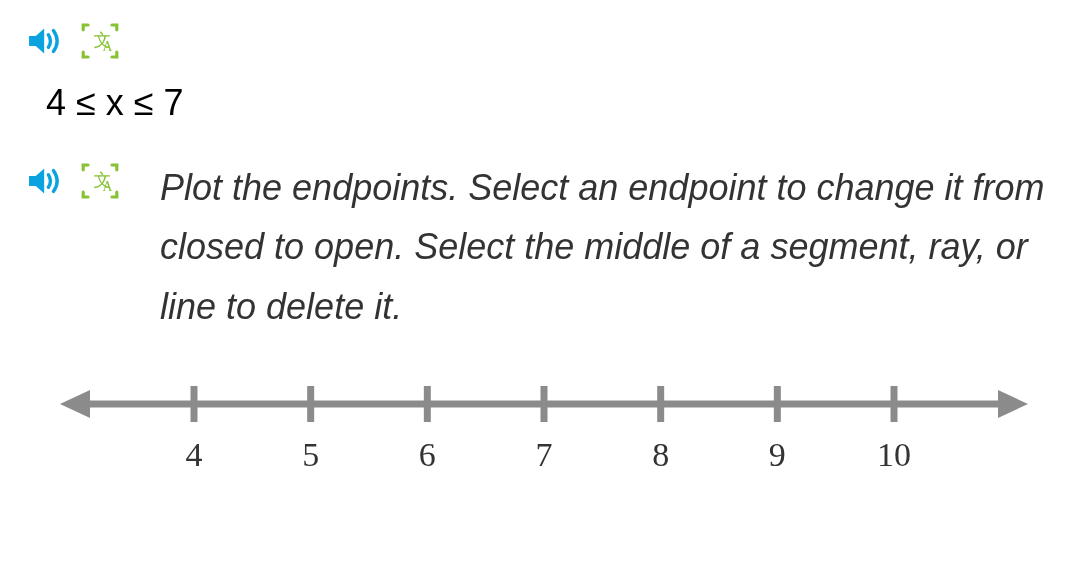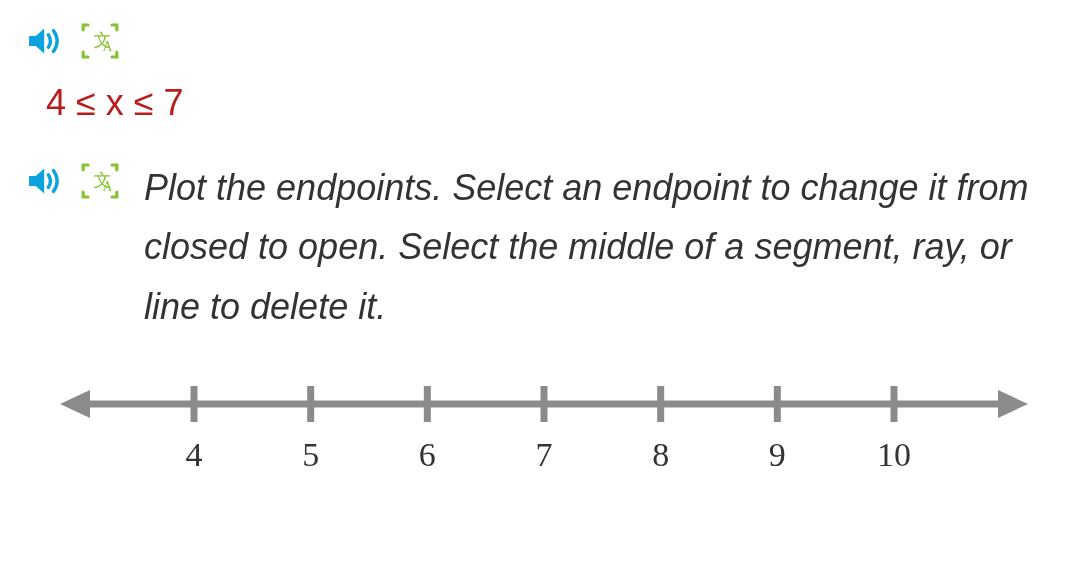--- a/index.html
+++ b/index.html
@@ -39,33 +39,33 @@
       cursor: pointer;
     }
     .q-text {
       font-size: 36px;
       line-height: 1.55;
       color: #333;
     }
     .inequality {
       font-size: 36px;
       margin: 16px 0 34px 22px;
-      color: #b91c1c;
+      color: #000000;
     }
     .instr-block {
       margin-bottom: 28px;
     }
     .instr-text {
       font-size: 36px;
       line-height: 1.65;
       font-style: italic;
       color: #333;
     }
     .instr-first {
-      margin-left: 10px;
+      margin-left: 26px;
     }
     .numline-wrap {
       margin-top: 18px;
       padding: 0 30px;
     }
     .numline {
       cursor: pointer;
     }
   </style>
 </head>

